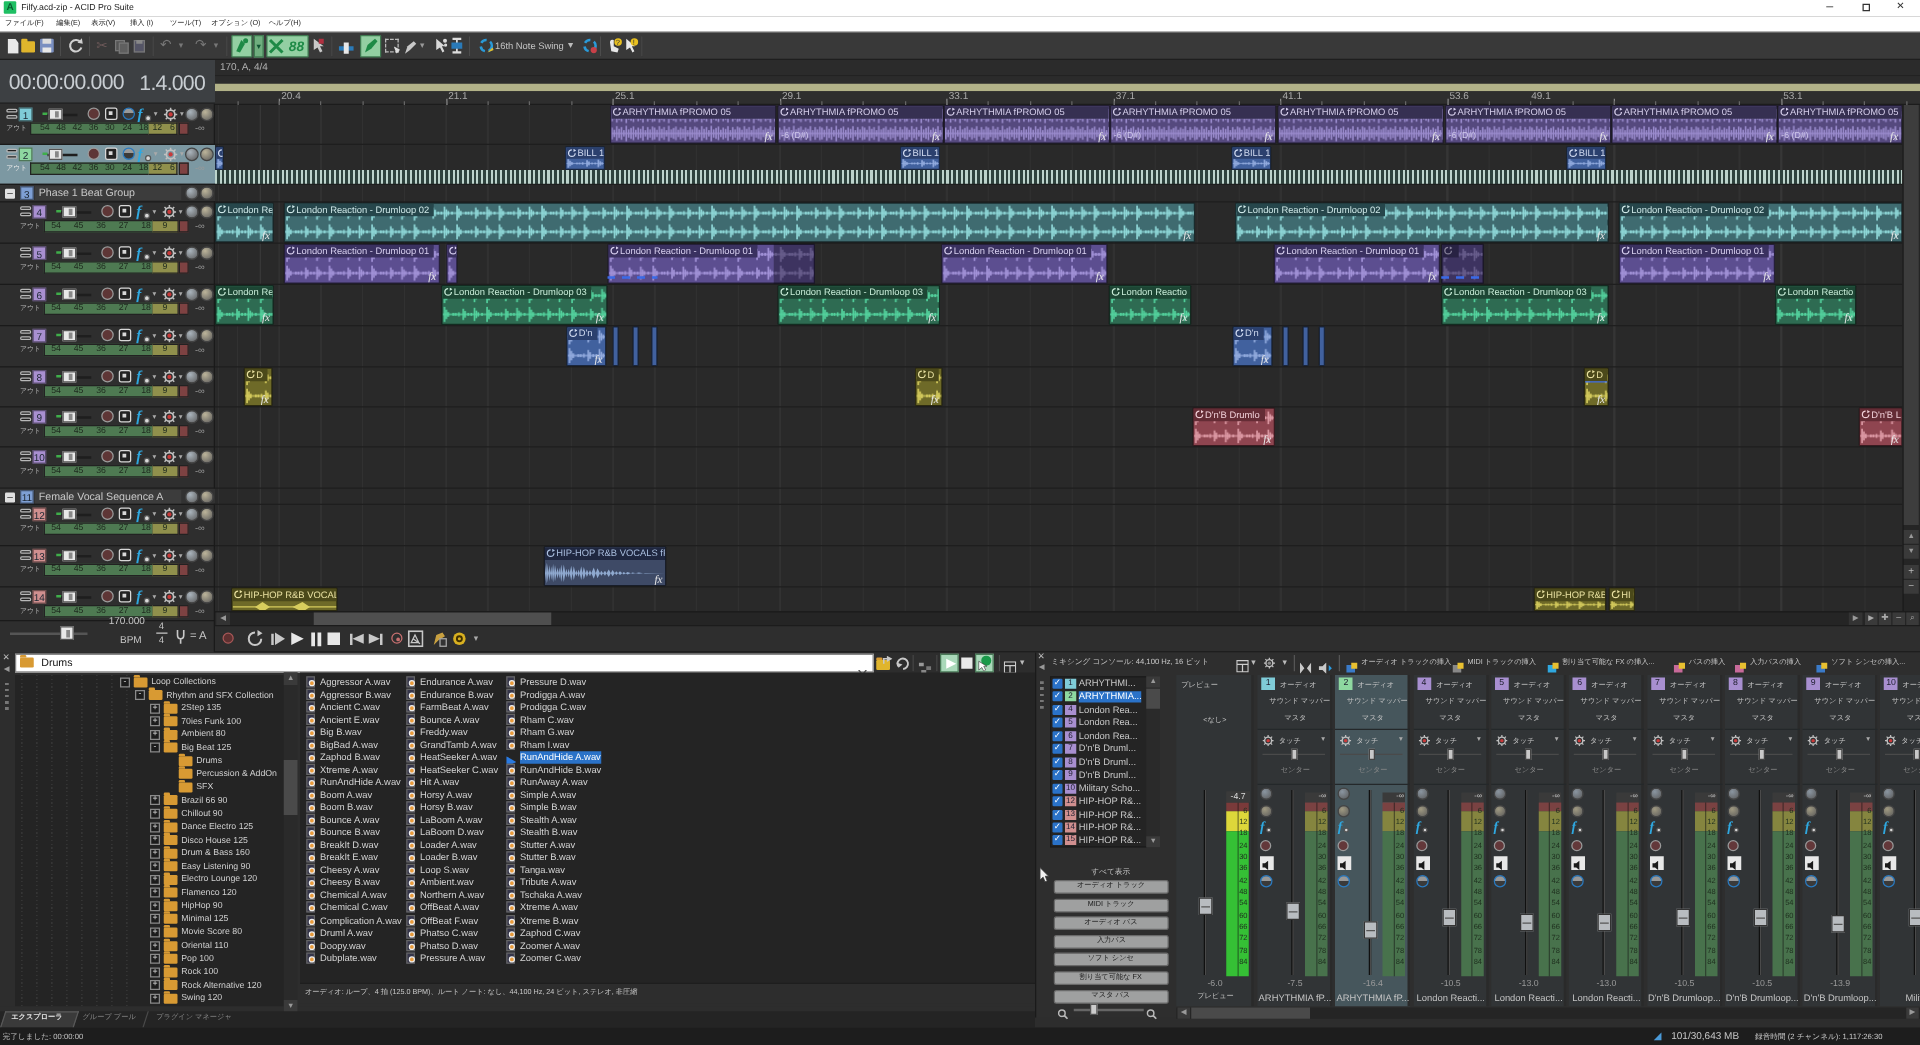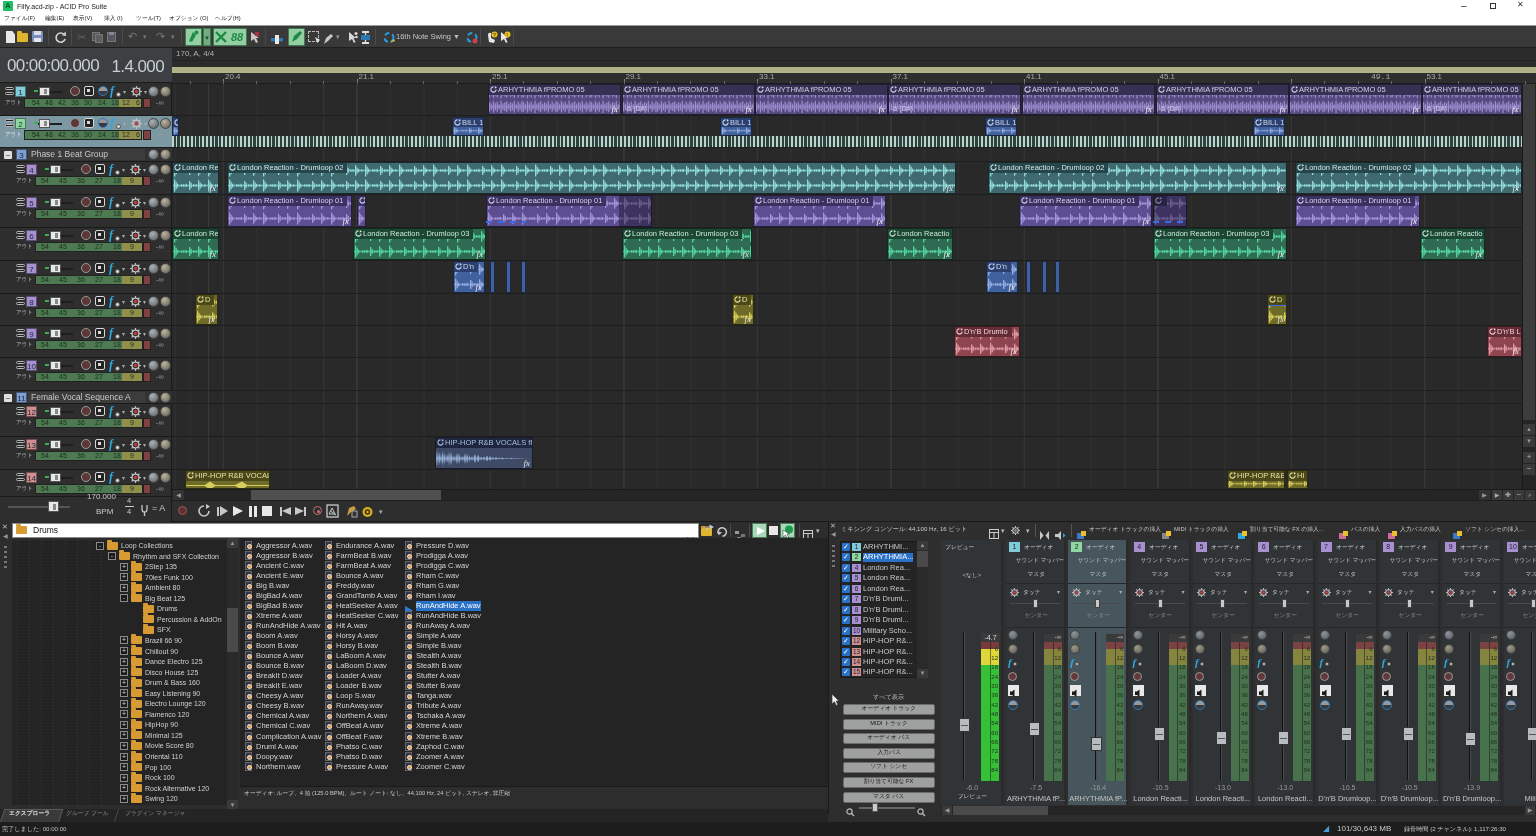--- a/index.html
+++ b/index.html
@@ -843,23 +843,23 @@
 <div class="ab tx" style="left:492.0px;top:73px;font-size:8px;color:#aaaaaa;">25.1</div>
 <div class="ab" style="left:490.0px;top:79px;width:1px;height:5px;background:#888"></div>
 <div class="ab tx" style="left:625.5px;top:73px;font-size:8px;color:#aaaaaa;">29.1</div>
 <div class="ab" style="left:623.5px;top:79px;width:1px;height:5px;background:#888"></div>
 <div class="ab tx" style="left:759.0px;top:73px;font-size:8px;color:#aaaaaa;">33.1</div>
 <div class="ab" style="left:757.0px;top:79px;width:1px;height:5px;background:#888"></div>
 <div class="ab tx" style="left:892.5px;top:73px;font-size:8px;color:#aaaaaa;">37.1</div>
 <div class="ab" style="left:890.5px;top:79px;width:1px;height:5px;background:#888"></div>
 <div class="ab tx" style="left:1026.0px;top:73px;font-size:8px;color:#aaaaaa;">41.1</div>
 <div class="ab" style="left:1024.0px;top:79px;width:1px;height:5px;background:#888"></div>
-<div class="ab tx" style="left:1159.5px;top:73px;font-size:8px;color:#aaaaaa;">45.1</div>
+<div class="ab tx" style="left:1159.5px;top:73px;font-size:8px;color:#aaaaaa;">53.6</div>
 <div class="ab" style="left:1157.5px;top:79px;width:1px;height:5px;background:#888"></div>
-<div class="ab tx" style="left:1371px;top:73px;font-size:8px;color:#aaaaaa;font-family:Liberation Mono, monospace;">49.1</div>
+<div class="ab tx" style="left:1225px;top:73px;font-size:8px;color:#aaaaaa;">49.1</div>
 <div class="ab" style="left:1291.0px;top:79px;width:1px;height:5px;background:#888"></div>
 <div class="ab tx" style="left:1426.5px;top:73px;font-size:8px;color:#aaaaaa;">53.1</div>
 <div class="ab" style="left:1424.5px;top:79px;width:1px;height:5px;background:#888"></div>
 <div class="ab" style="left:189.6px;top:81px;width:1px;height:3px;background:#666"></div>
 <div class="ab" style="left:223.0px;top:81px;width:1px;height:3px;background:#666"></div>
 <div class="ab" style="left:256.4px;top:81px;width:1px;height:3px;background:#666"></div>
 <div class="ab" style="left:289.8px;top:81px;width:1px;height:3px;background:#666"></div>
 <div class="ab" style="left:323.1px;top:81px;width:1px;height:3px;background:#666"></div>
 <div class="ab" style="left:356.5px;top:81px;width:1px;height:3px;background:#666"></div>
 <div class="ab" style="left:389.9px;top:81px;width:1px;height:3px;background:#666"></div>
@@ -1607,21 +1607,21 @@
 <div class="fitx" style="left:256px;top:550.5px">Aggressor B.wav</div>
 <div class="ficon" style="left:245px;top:560.6px"></div>
 <div class="fitx" style="left:256px;top:560.6px">Ancient C.wav</div>
 <div class="ficon" style="left:245px;top:570.6px"></div>
 <div class="fitx" style="left:256px;top:570.6px">Ancient E.wav</div>
 <div class="ficon" style="left:245px;top:580.7px"></div>
 <div class="fitx" style="left:256px;top:580.7px">Big B.wav</div>
 <div class="ficon" style="left:245px;top:590.8px"></div>
 <div class="fitx" style="left:256px;top:590.8px">BigBad A.wav</div>
 <div class="ficon" style="left:245px;top:600.8px"></div>
-<div class="fitx" style="left:256px;top:600.8px">BigBad B.wav</div>
+<div class="fitx" style="left:256px;top:600.8px">Zaphod B.wav</div>
 <div class="ficon" style="left:245px;top:610.9px"></div>
 <div class="fitx" style="left:256px;top:610.9px">Xtreme A.wav</div>
 <div class="ficon" style="left:245px;top:620.9px"></div>
 <div class="fitx" style="left:256px;top:620.9px">RunAndHide A.wav</div>
 <div class="ficon" style="left:245px;top:631.0px"></div>
 <div class="fitx" style="left:256px;top:631.0px">Boom A.wav</div>
 <div class="ficon" style="left:245px;top:641.0px"></div>
 <div class="fitx" style="left:256px;top:641.0px">Boom B.wav</div>
 <div class="ficon" style="left:245px;top:651.0px"></div>
 <div class="fitx" style="left:256px;top:651.0px">Bounce A.wav</div>
@@ -1639,25 +1639,25 @@
 <div class="fitx" style="left:256px;top:711.4px">Chemical A.wav</div>
 <div class="ficon" style="left:245px;top:721.4px"></div>
 <div class="fitx" style="left:256px;top:721.4px">Chemical C.wav</div>
 <div class="ficon" style="left:245px;top:731.5px"></div>
 <div class="fitx" style="left:256px;top:731.5px">Complication A.wav</div>
 <div class="ficon" style="left:245px;top:741.5px"></div>
 <div class="fitx" style="left:256px;top:741.5px">Druml A.wav</div>
 <div class="ficon" style="left:245px;top:751.5px"></div>
 <div class="fitx" style="left:256px;top:751.5px">Doopy.wav</div>
 <div class="ficon" style="left:245px;top:761.6px"></div>
-<div class="fitx" style="left:256px;top:761.6px">Northern.wav</div>
+<div class="fitx" style="left:256px;top:761.6px">Dubplate.wav</div>
 <div class="ficon" style="left:325px;top:540.5px"></div>
 <div class="fitx" style="left:336px;top:540.5px">Endurance A.wav</div>
 <div class="ficon" style="left:325px;top:550.5px"></div>
-<div class="fitx" style="left:336px;top:550.5px">FarmBeat B.wav</div>
+<div class="fitx" style="left:336px;top:550.5px">Endurance B.wav</div>
 <div class="ficon" style="left:325px;top:560.6px"></div>
 <div class="fitx" style="left:336px;top:560.6px">FarmBeat A.wav</div>
 <div class="ficon" style="left:325px;top:570.6px"></div>
 <div class="fitx" style="left:336px;top:570.6px">Bounce A.wav</div>
 <div class="ficon" style="left:325px;top:580.7px"></div>
 <div class="fitx" style="left:336px;top:580.7px">Freddy.wav</div>
 <div class="ficon" style="left:325px;top:590.8px"></div>
 <div class="fitx" style="left:336px;top:590.8px">GrandTamb A.wav</div>
 <div class="ficon" style="left:325px;top:600.8px"></div>
 <div class="fitx" style="left:336px;top:600.8px">HeatSeeker A.wav</div>
@@ -1673,21 +1673,21 @@
 <div class="fitx" style="left:336px;top:651.0px">LaBoom A.wav</div>
 <div class="ficon" style="left:325px;top:661.1px"></div>
 <div class="fitx" style="left:336px;top:661.1px">LaBoom D.wav</div>
 <div class="ficon" style="left:325px;top:671.1px"></div>
 <div class="fitx" style="left:336px;top:671.1px">Loader A.wav</div>
 <div class="ficon" style="left:325px;top:681.2px"></div>
 <div class="fitx" style="left:336px;top:681.2px">Loader B.wav</div>
 <div class="ficon" style="left:325px;top:691.2px"></div>
 <div class="fitx" style="left:336px;top:691.2px">Loop S.wav</div>
 <div class="ficon" style="left:325px;top:701.3px"></div>
-<div class="fitx" style="left:336px;top:701.3px">RunAway.wav</div>
+<div class="fitx" style="left:336px;top:701.3px">Ambient.wav</div>
 <div class="ficon" style="left:325px;top:711.4px"></div>
 <div class="fitx" style="left:336px;top:711.4px">Northern A.wav</div>
 <div class="ficon" style="left:325px;top:721.4px"></div>
 <div class="fitx" style="left:336px;top:721.4px">OffBeat A.wav</div>
 <div class="ficon" style="left:325px;top:731.5px"></div>
 <div class="fitx" style="left:336px;top:731.5px">OffBeat F.wav</div>
 <div class="ficon" style="left:325px;top:741.5px"></div>
 <div class="fitx" style="left:336px;top:741.5px">Phatso C.wav</div>
 <div class="ficon" style="left:325px;top:751.5px"></div>
 <div class="fitx" style="left:336px;top:751.5px">Phatso D.wav</div>

